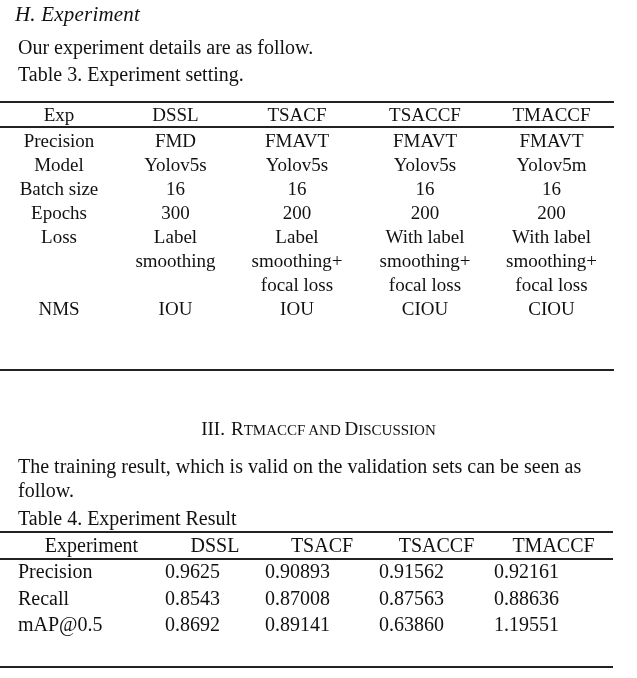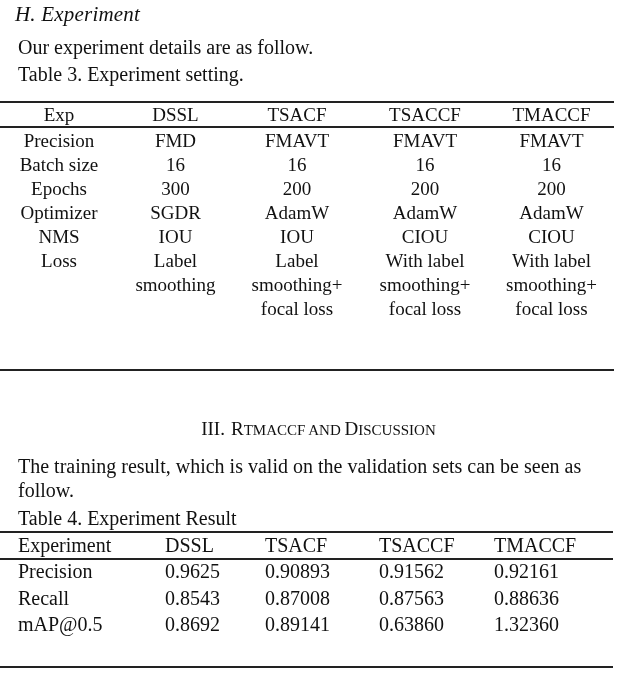--- a/index.html
+++ b/index.html
@@ -43,21 +43,21 @@
   #p2 { top: 454px; width: 600px; }
   #cap4 { top: 506px; }
 
   table.t4 {
     position: absolute; left: 0; top: 533px; width: 613px;
     border-collapse: collapse; font-size: 20px;
   }
   table.t4 td, table.t4 th {
     text-align: left; padding: 0; font-weight: normal; line-height: 26.5px;
   }
-  table.t4 thead th { height: 16px; line-height: 25px; }
+  table.t4 thead th { height: 16px; line-height: 25px; text-align: center; }
   table.t4 col.c0 { width: 165px; }
   table.t4 col.c1 { width: 100px; }
   table.t4 col.c2 { width: 114px; }
   table.t4 col.c3 { width: 115px; }
   table.t4 col.c4 { width: 119px; }
   table.t4 td:first-child, table.t4 th:first-child { padding-left: 18px; }
   .bold { font-weight: bold; }
 </style>
 </head>
 <body>
@@ -92,68 +92,68 @@
         <td colspan="5"></td>
       </tr>
     <tr>
       <td>Precision</td>
       <td>FMD</td>
       <td>FMAVT</td>
       <td>FMAVT</td>
       <td>FMAVT</td>
     </tr>
     <tr>
+      <td>Model</td>
+      <td>Yolov5s</td>
+      <td>Yolov5s</td>
+      <td>Yolov5s</td>
+      <td>Yolov5m</td>
+    </tr>
+    <tr>
       <td>Batch size</td>
       <td>16</td>
       <td>16</td>
       <td>16</td>
       <td>16</td>
     </tr>
     <tr>
       <td>Epochs</td>
       <td>300</td>
       <td>200</td>
       <td>200</td>
       <td>200</td>
     </tr>
     <tr>
-      <td>Optimizer</td>
-      <td>SGDR</td>
-      <td>AdamW</td>
-      <td>AdamW</td>
-      <td>AdamW</td>
+      <td>Loss</td>
+      <td>
+        <div>Label</div>
+        <div>smoothing</div>
+      </td>
+      <td>
+        <div>Label</div>
+        <div>smoothing+</div>
+        <div>focal loss</div>
+      </td>
+      <td>
+        <div>With label</div>
+        <div>smoothing+</div>
+        <div>focal loss</div>
+      </td>
+      <td>
+        <div>With label</div>
+        <div>smoothing+</div>
+        <div>focal loss</div>
+      </td>
     </tr>
     <tr>
       <td>NMS</td>
       <td>IOU</td>
       <td>IOU</td>
       <td>CIOU</td>
       <td>CIOU</td>
-    </tr>
-    <tr>
-      <td>Loss</td>
-      <td>
-        <div>Label</div>
-        <div>smoothing</div>
-      </td>
-      <td>
-        <div>Label</div>
-        <div>smoothing+</div>
-        <div>focal loss</div>
-      </td>
-      <td>
-        <div>With label</div>
-        <div>smoothing+</div>
-        <div>focal loss</div>
-      </td>
-      <td>
-        <div>With label</div>
-        <div>smoothing+</div>
-        <div>focal loss</div>
-      </td>
     </tr>
   </tbody>
 </table>
 
 <div class="abs roman-heading">
   <span class="num">III.</span><span class="big">R</span><span class="sc">TMACCF AND </span><span class="big">D</span><span class="sc">ISCUSSION</span>
 </div>
 
 <div class="abs para" id="p2">The training result, which is valid on the validation sets can be seen as follow.</div>
 <div class="abs para" id="cap4">Table 4. Experiment Result</div>
@@ -192,16 +192,16 @@
       <td>0.8543</td>
       <td>0.87008</td>
       <td>0.87563</td>
       <td class="bold">0.88636</td>
     </tr>
     <tr>
       <td>mAP@0.5</td>
       <td>0.8692</td>
       <td>0.89141</td>
       <td>0.63860</td>
-      <td class="bold">1.32360</td>
+      <td class="bold">1.19551</td>
     </tr>
   </tbody>
 </table>
 
 </body></html>

